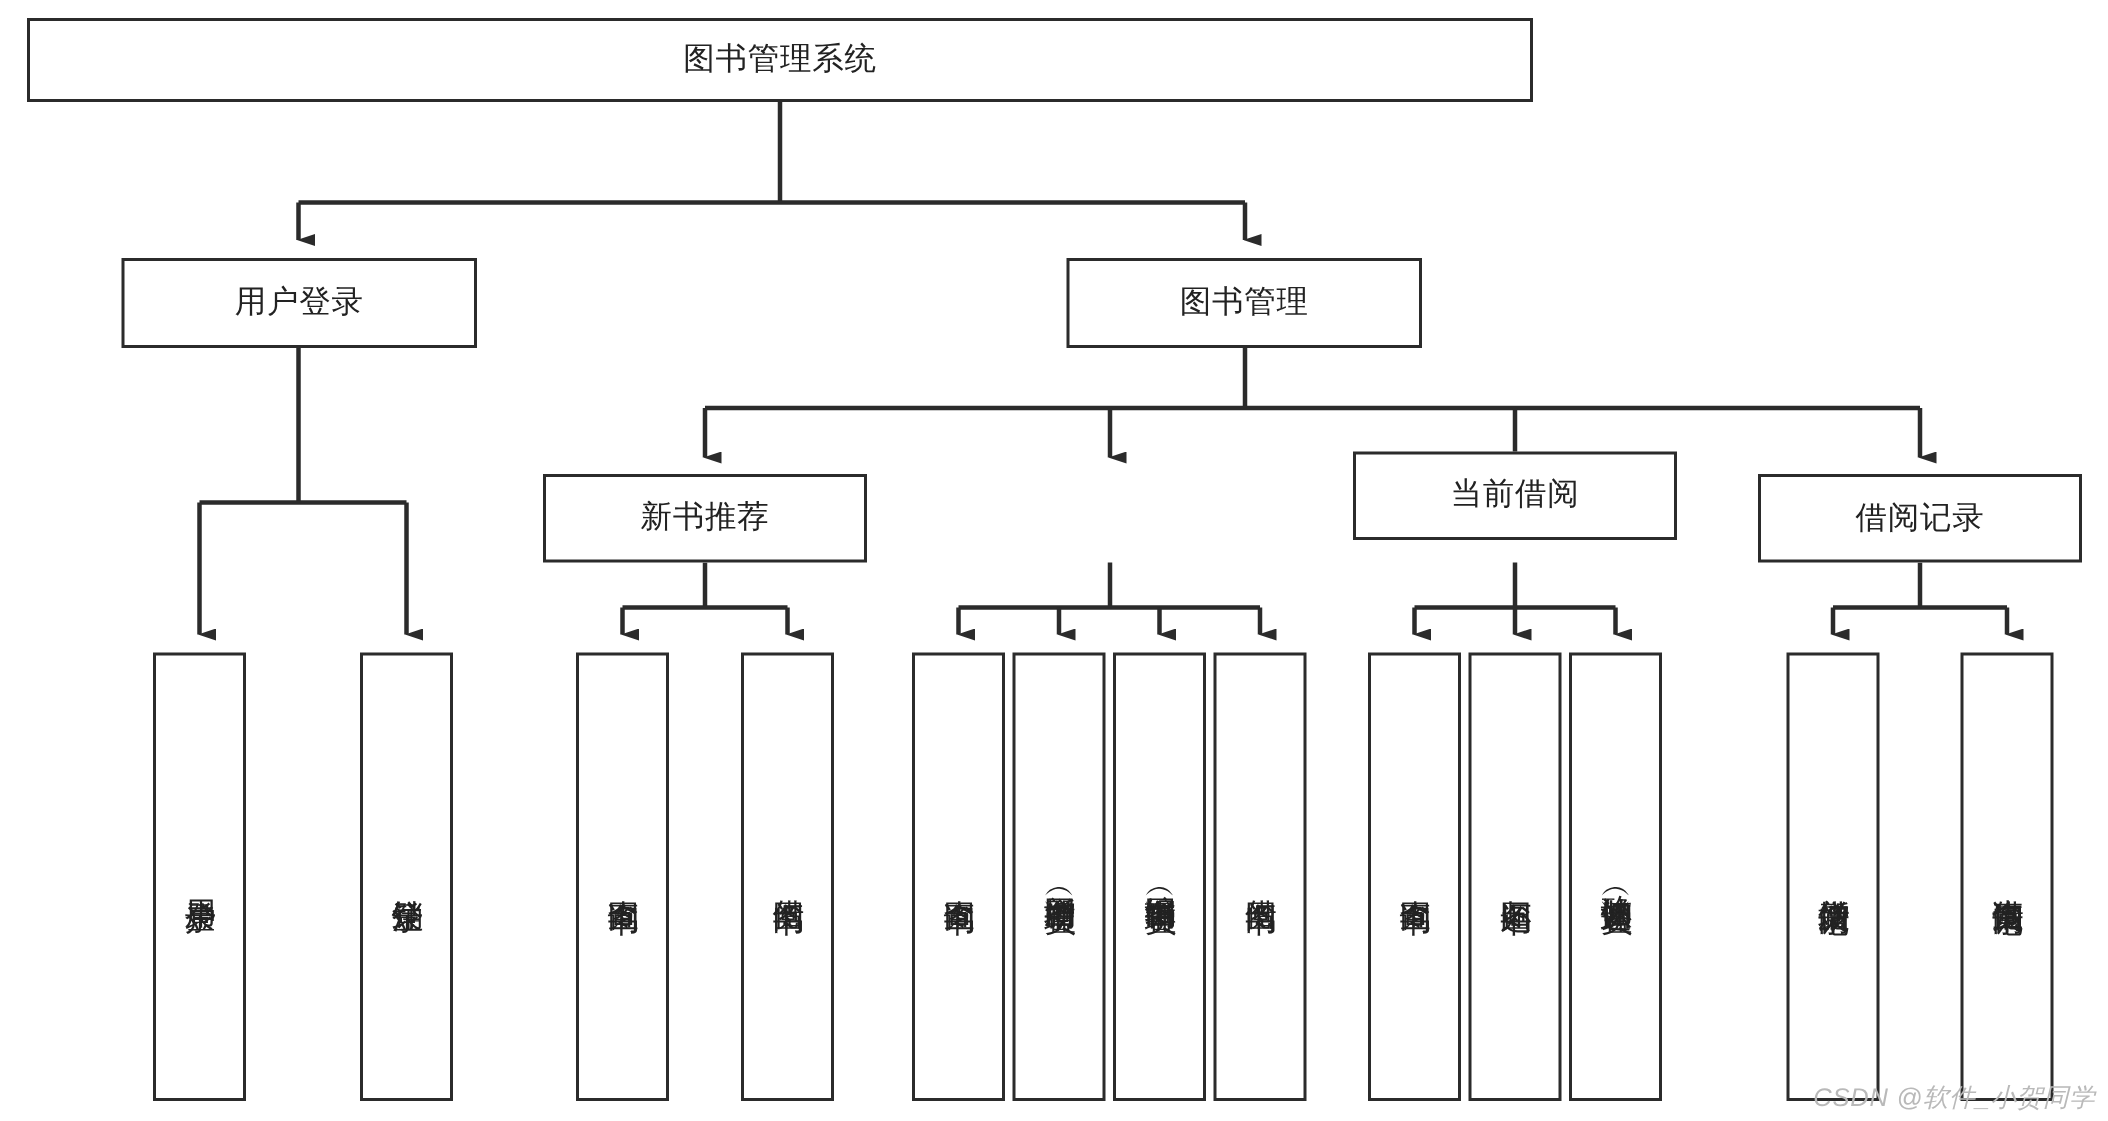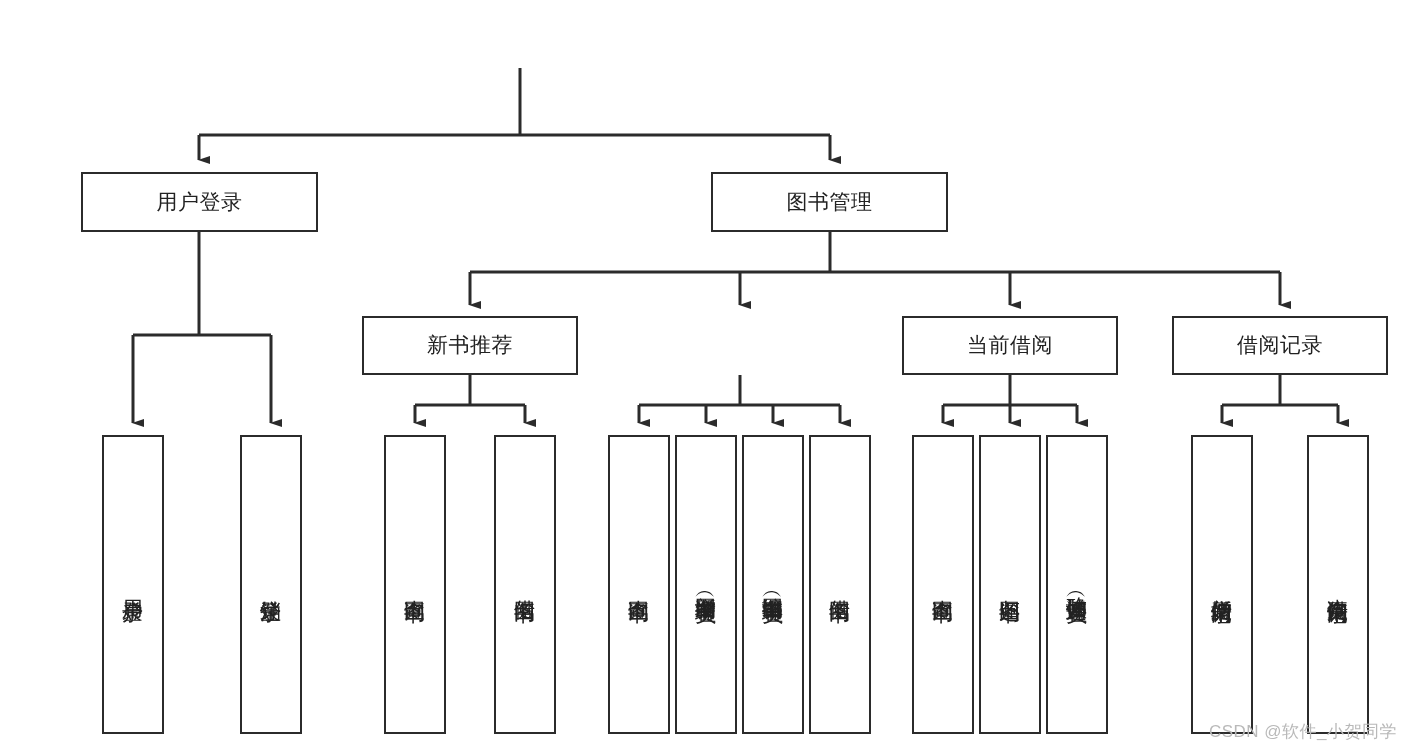--- a/index.html
+++ b/index.html
@@ -55,20 +55,21 @@
   }
   #watermark {
     position: absolute;
     right: 8px;
     bottom: 4px;
     font-size: 17px;
     color: #b9b9b9;
     letter-spacing: 0.5px;
     white-space: nowrap;
     pointer-events: none;
+    font-style: italic;
   }
 </style>
 </head>
 <body>
 
 <div id="diagram-root">
 
   <svg id="tree-svg" viewBox="0 0 1405 747">
     <defs>
       <marker id="arrowhead" markerWidth="10" markerHeight="12" refX="4" refY="11" orient="auto" markerUnits="userSpaceOnUse">
@@ -112,32 +113,35 @@
       <path d="M1010,405 L1010,423" marker-end="url(#arrowhead)"></path>
       <path d="M1077,405 L1077,423" marker-end="url(#arrowhead)"></path>
 
       <path d="M1280,375 L1280,405"></path>
       <path d="M1222,405 L1338,405"></path>
       <path d="M1222,405 L1222,423" marker-end="url(#arrowhead)"></path>
       <path d="M1338,405 L1338,423" marker-end="url(#arrowhead)"></path>
     </g>
   </svg>
 
+  <div class="node-box root-box" style="left:18px; top:12px; width:1004px; height:56px;">
+    <span class="node-label">图书管理系统</span>
+  </div>
 
   <div class="node-box" style="left:81px; top:172px; width:237px; height:60px;">
     <span class="node-label">用户登录</span>
   </div>
   <div class="node-box" style="left:711px; top:172px; width:237px; height:60px;">
     <span class="node-label">图书管理</span>
   </div>
 
   <div class="node-box" style="left:362px; top:316px; width:216px; height:59px;">
     <span class="node-label">新书推荐</span>
   </div>
-  <div class="node-box" style="left:902px; top:316px; width:216px; height:59px;">
+  <div class="node-box" style="left:902px; top:301px; width:216px; height:59px;">
     <span class="node-label">当前借阅</span>
   </div>
   <div class="node-box" style="left:1172px; top:316px; width:216px; height:59px;font-family:Liberation Serif, serif;">
     <span class="node-label">借阅记录</span>
   </div>
 
   <div class="node-box leaf-box" style="left:102px; top:435px; width:62px; height:299px;">
     <span class="node-label-vertical">用户登录</span>
   </div>
   <div class="node-box leaf-box" style="left:240px; top:435px; width:62px; height:299px;">

